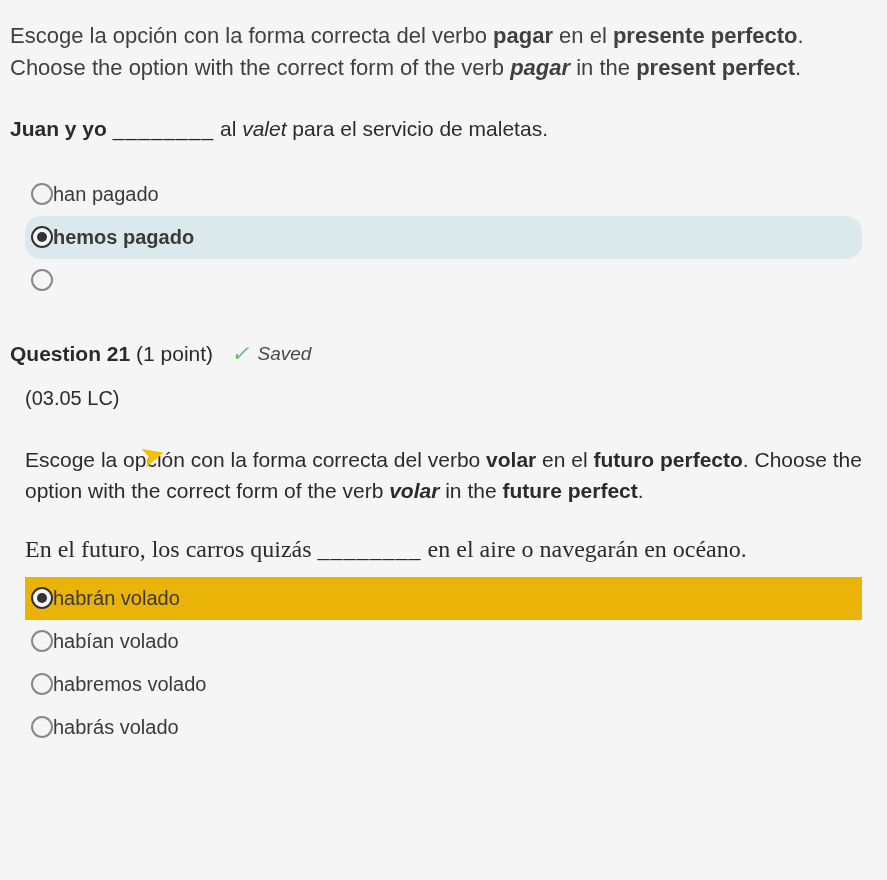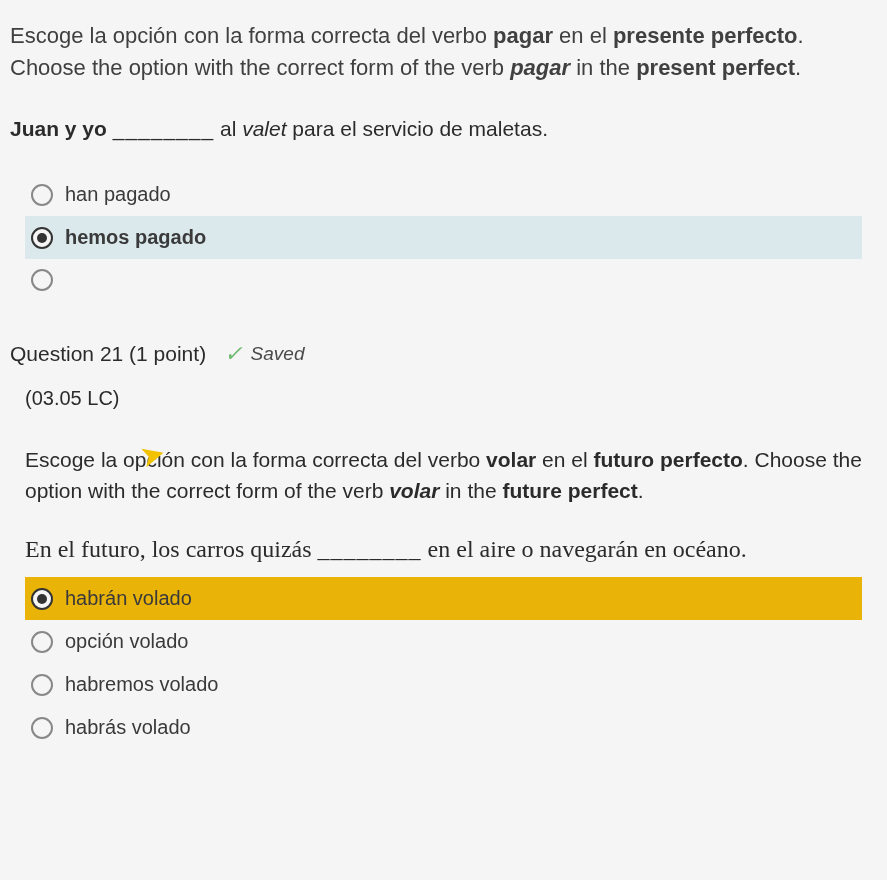--- a/index.html
+++ b/index.html
@@ -29,29 +29,29 @@
     .sentence {
       font-size: 21px;
       margin-bottom: 30px;
       line-height: 1.4;
     }
     .options {
       margin-left: 15px;
     }
     .option {
       display: flex;
-      align-items: flex-end;
+      align-items: flex-start;
       padding: 10px 6px;
       font-size: 20px;
-      gap: 12px;
       color: #3a3a3a;
     }
     .option.selected {
       background: #dbe9ec;
       font-weight: 700;
+      border-radius: 16px;
     }
     .option.selected-full {
       background: #eab308;
     }
     .radio {
       width: 22px;
       height: 22px;
       border: 2px solid #888;
       border-radius: 50%;
       display: inline-flex;
@@ -72,21 +72,21 @@
     }
     .question-header {
       margin-top: 40px;
       margin-bottom: 20px;
       font-size: 21px;
       display: flex;
       align-items: center;
       gap: 18px;
     }
     .q-num {
-      font-weight: 400;
+      font-weight: 700;
     }
     .points {
       font-weight: 400;
     }
     .saved {
       display: flex;
       align-items: center;
       gap: 8px;
       font-style: italic;
       color: #4a4a4a;
@@ -190,21 +190,21 @@
 </div>
 
 
 <div class="options2">
   <div class="option selected-full">
     <span class="radio filled"></span>
     <span>habrán volado</span>
   </div>
   <div class="option">
     <span class="radio"></span>
-    <span>opción volado</span>
+    <span>habían volado</span>
   </div>
   <div class="option">
     <span class="radio"></span>
     <span>habremos volado</span>
   </div>
   <div class="option">
     <span class="radio"></span>
     <span>habrás volado</span>
   </div>
 </div>

